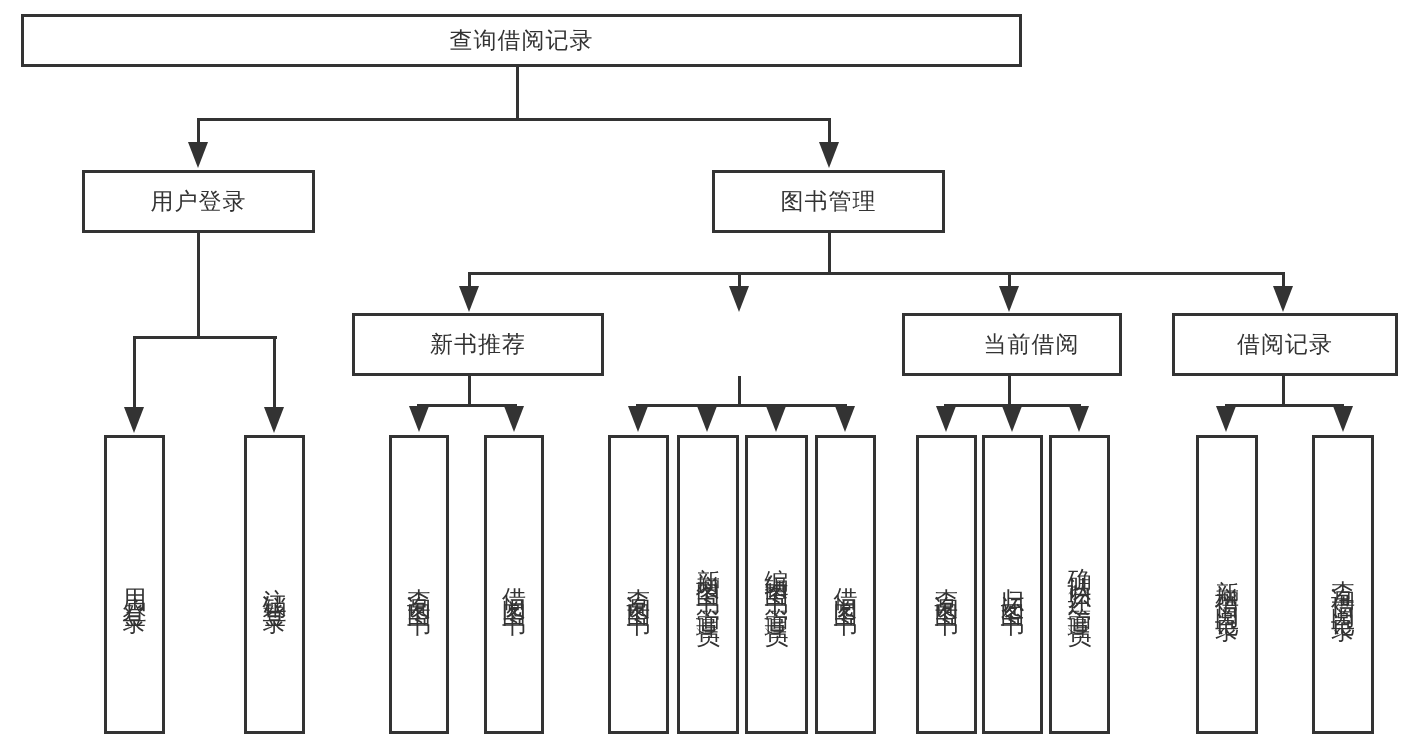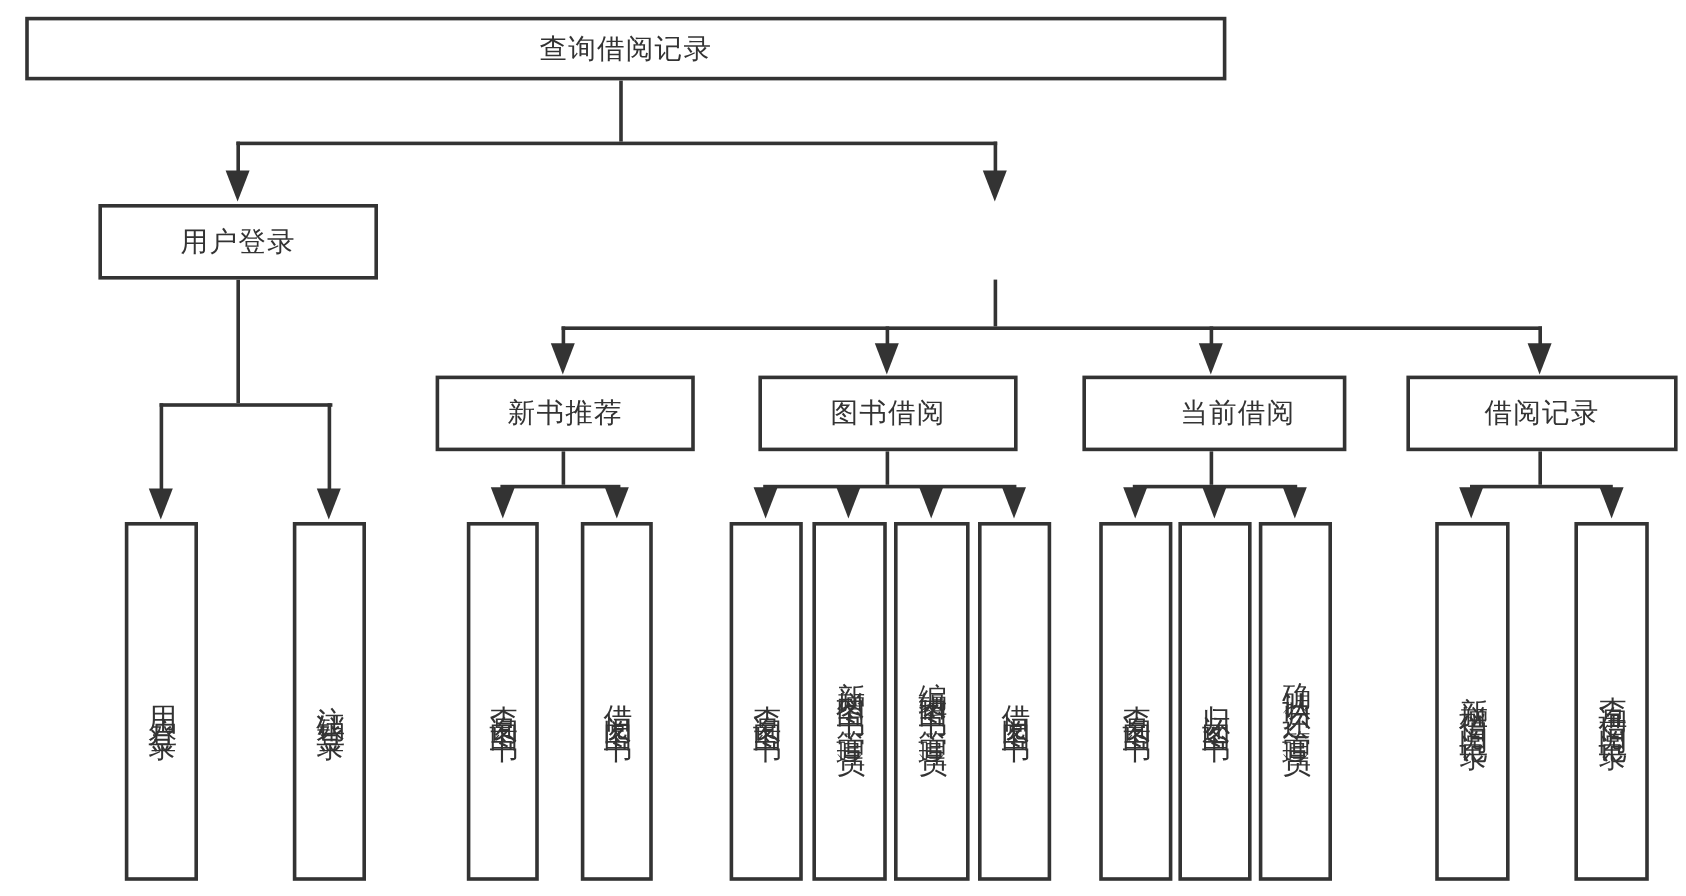--- a/index.html
+++ b/index.html
@@ -91,44 +91,44 @@
   <div class="vline" style="left:516px; top:67px; height:51px;"></div>
   <div class="hline" style="left:197px; top:118px; width:634px;"></div>
   <div class="vline" style="left:197px; top:118px; height:26px;"></div>
   <div class="arrow" style="left:188px; top:142px;"></div>
   <div class="vline" style="left:828px; top:118px; height:26px;"></div>
   <div class="arrow" style="left:819px; top:142px;"></div>
 
   <div class="hbox" style="left:82px; top:170px; width:233px; height:63px;">
     <span>用户登录</span>
   </div>
+  <div class="hbox" style="left:712px; top:170px; width:233px; height:63px;">
+    <span>图书管理</span>
+  </div>
 
   <div class="vline" style="left:197px; top:233px; height:103px;"></div>
   <div class="hline" style="left:133px; top:336px; width:144px;"></div>
   <div class="vline" style="left:133px; top:336px; height:73px;"></div>
   <div class="arrow" style="left:124px; top:407px;"></div>
   <div class="vline" style="left:273px; top:336px; height:73px;"></div>
   <div class="arrow" style="left:264px; top:407px;"></div>
 
   <div class="vline" style="left:828px; top:233px; height:39px;"></div>
   <div class="hline" style="left:468px; top:272px; width:817px;"></div>
   <div class="vline" style="left:468px; top:272px; height:16px;"></div>
   <div class="arrow" style="left:459px; top:286px;"></div>
   <div class="vline" style="left:738px; top:272px; height:16px;"></div>
   <div class="arrow" style="left:729px; top:286px;"></div>
   <div class="vline" style="left:1008px; top:272px; height:16px;"></div>
   <div class="arrow" style="left:999px; top:286px;"></div>
   <div class="vline" style="left:1282px; top:272px; height:16px;"></div>
   <div class="arrow" style="left:1273px; top:286px;"></div>
 
-  <div class="hbox" style="left:363px; top:313px; width:216px; height:63px;">
+  <div class="hbox" style="left:352px; top:313px; width:252px; height:63px;">
     <span>新书推荐</span>
-  </div>
-  <div class="hbox" style="left:632px; top:313px; width:216px; height:63px;">
-    <span>图书借阅</span>
   </div>
   <div class="hbox" style="left:902px; top:313px; width:220px; height:63px;padding-left:39px;">
     <span>当前借阅</span>
   </div>
   <div class="hbox" style="left:1172px; top:313px; width:226px; height:63px;">
     <span>借阅记录</span>
   </div>
 
   <div class="vline" style="left:468px; top:376px; height:28px;"></div>
   <div class="hline" style="left:417px; top:404px; width:100px;"></div>

